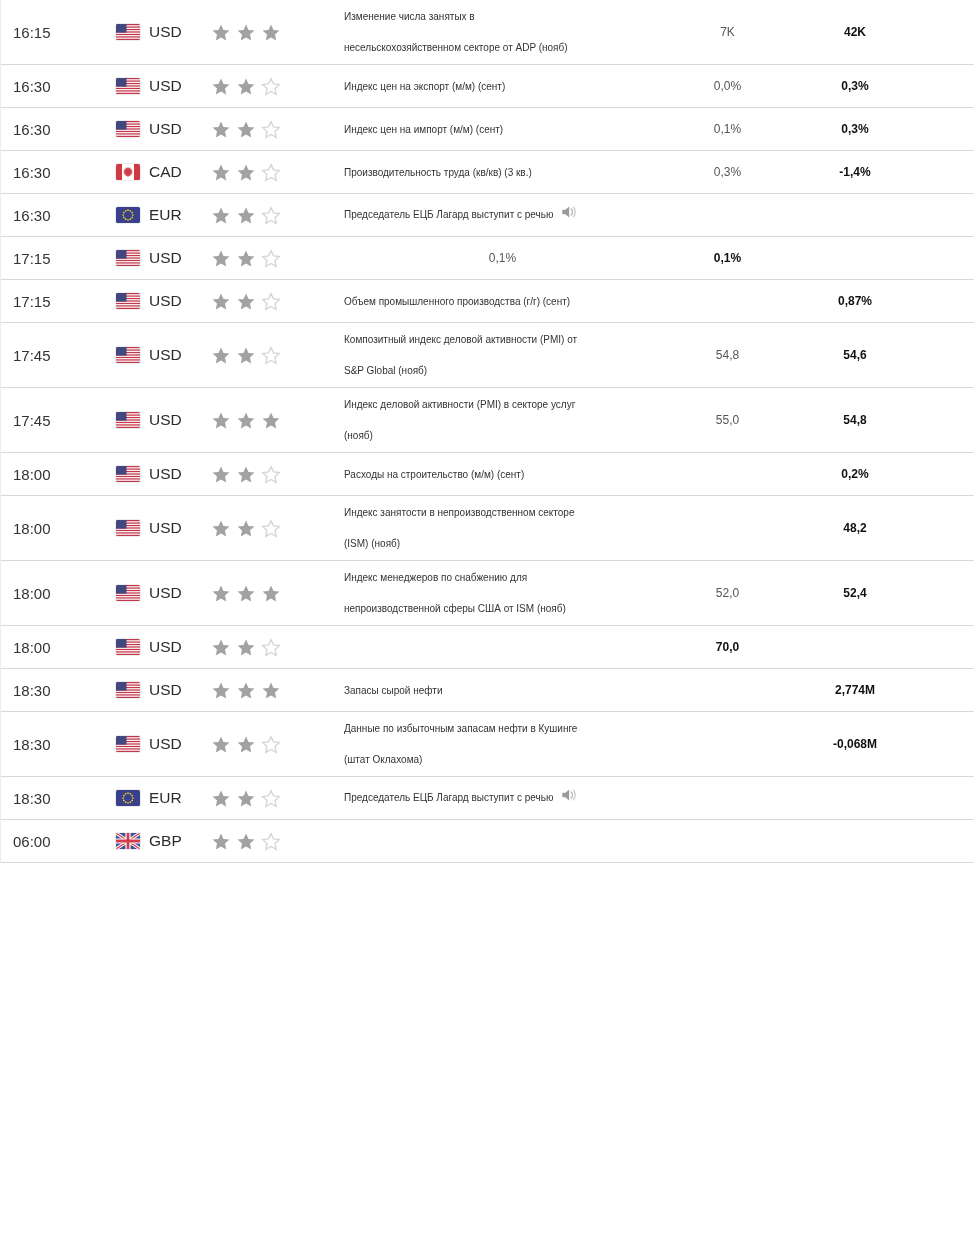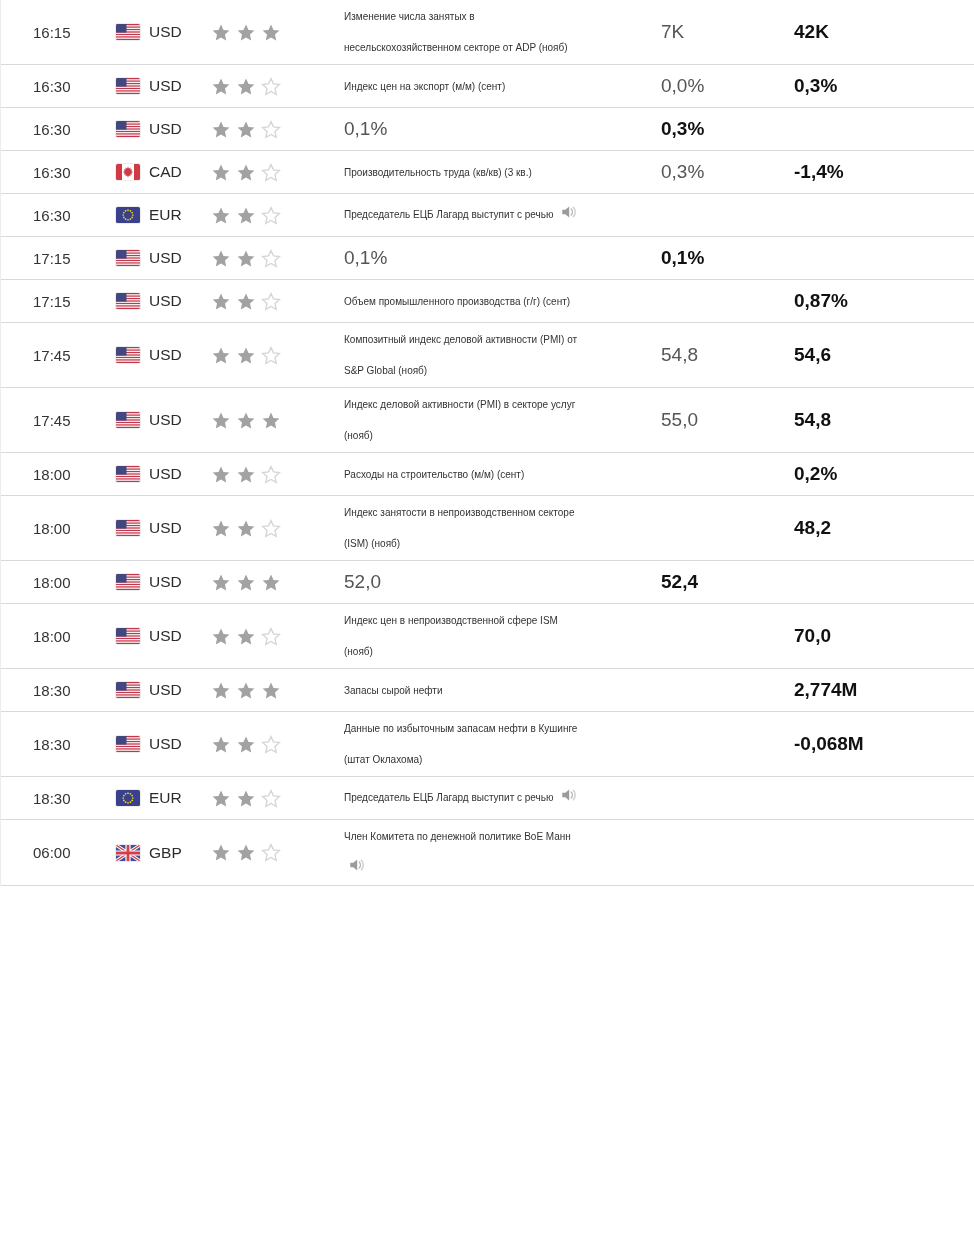--- a/index.html
+++ b/index.html
@@ -29,21 +29,21 @@
   .row{
     display:grid;
     grid-template-columns:110px 100px 133px 317px 133px 122px;
     align-items:center;
     min-height:43px;
     border-bottom:1px solid var(--divider);
     padding-right:58px;
     box-sizing:border-box;
   }
   .cell-time{
-    padding-left:32px;
+    padding-left:12px;
     font-size:15px;
     color:var(--time-text);
   }
   .cell-cur{
     display:flex;align-items:center;gap:9px;
     font-size:15.5px;color:var(--currency-text);
     padding-left:5px;
     text-align:right;
   }
   .flag{
@@ -57,21 +57,21 @@
   .cell-event{
     font-size:10px;line-height:31px;color:var(--event-text);
     padding:1px 0;
   }
   .event-inner{max-width:244px;}
   .event-title{cursor:pointer;}
   .speaker{
     display:inline-block;margin-left:5px;vertical-align:-1px;
   }
   .cell-forecast,.cell-previous{
-    font-size:19px;text-align:left;white-space:nowrap;
+    font-size:12px;text-align:center;white-space:nowrap;
   }
   .cell-forecast{color:var(--forecast-text);}
   .cell-previous{color:var(--previous-text);font-weight:bold;}
 </style>
 </head>
 <body>
 
 <div class="calendar">
   <div class="row">
     <div class="cell-time">16:15</div>
@@ -195,20 +195,25 @@
           <svg width="20" height="19" viewBox="0 0 20 19">
             <path d="M10 1.6l2.5 5.3 5.9.7-4.4 4 1.2 5.8L10 14.5l-5.2 2.9 1.2-5.8-4.4-4 5.9-.7z" fill="var(--star-filled)"></path>
           </svg>
         </span>
         <span class="star">
           <svg width="20" height="19" viewBox="0 0 20 19">
             <path d="M10 1.6l2.5 5.3 5.9.7-4.4 4 1.2 5.8L10 14.5l-5.2 2.9 1.2-5.8-4.4-4 5.9-.7z" fill="#ffffff" stroke="var(--star-empty)" stroke-width="1.4"></path>
           </svg>
         </span>
       </div>
+    <div class="cell-event">
+      <div class="event-inner">
+        <span class="event-title">Индекс цен на импорт (м/м) (сент)</span>
+      </div>
+    </div>
     <div class="cell-forecast">0,1%</div>
     <div class="cell-previous">0,3%</div>
   </div>
 
   <div class="row">
     <div class="cell-time">16:30</div>
     <div class="cell-cur">
       <span class="flag">
           <svg width="24" height="16" viewBox="0 0 24 16">
             <rect width="24" height="16" fill="#ffffff"></rect>
@@ -600,20 +605,25 @@
           <svg width="20" height="19" viewBox="0 0 20 19">
             <path d="M10 1.6l2.5 5.3 5.9.7-4.4 4 1.2 5.8L10 14.5l-5.2 2.9 1.2-5.8-4.4-4 5.9-.7z" fill="var(--star-filled)"></path>
           </svg>
         </span>
         <span class="star">
           <svg width="20" height="19" viewBox="0 0 20 19">
             <path d="M10 1.6l2.5 5.3 5.9.7-4.4 4 1.2 5.8L10 14.5l-5.2 2.9 1.2-5.8-4.4-4 5.9-.7z" fill="var(--star-filled)"></path>
           </svg>
         </span>
       </div>
+    <div class="cell-event">
+      <div class="event-inner">
+        <span class="event-title">Индекс менеджеров по снабжению для непроизводственной сферы США от ISM (нояб)</span>
+      </div>
+    </div>
     <div class="cell-forecast">52,0</div>
     <div class="cell-previous">52,4</div>
   </div>
 
   <div class="row">
     <div class="cell-time">18:00</div>
     <div class="cell-cur">
       <span class="flag">
           <svg width="24" height="16" viewBox="0 0 24 16">
             <rect width="24" height="16" fill="#ffffff"></rect>
@@ -641,25 +651,20 @@
           <svg width="20" height="19" viewBox="0 0 20 19">
             <path d="M10 1.6l2.5 5.3 5.9.7-4.4 4 1.2 5.8L10 14.5l-5.2 2.9 1.2-5.8-4.4-4 5.9-.7z" fill="var(--star-filled)"></path>
           </svg>
         </span>
         <span class="star">
           <svg width="20" height="19" viewBox="0 0 20 19">
             <path d="M10 1.6l2.5 5.3 5.9.7-4.4 4 1.2 5.8L10 14.5l-5.2 2.9 1.2-5.8-4.4-4 5.9-.7z" fill="#ffffff" stroke="var(--star-empty)" stroke-width="1.4"></path>
           </svg>
         </span>
       </div>
-    <div class="cell-event">
-      <div class="event-inner">
-        <span class="event-title">Индекс цен в непроизводственной сфере ISM (нояб)</span>
-      </div>
-    </div>
     <div class="cell-forecast"></div>
     <div class="cell-previous">70,0</div>
   </div>
 
   <div class="row">
     <div class="cell-time">18:30</div>
     <div class="cell-cur">
       <span class="flag">
           <svg width="24" height="16" viewBox="0 0 24 16">
             <rect width="24" height="16" fill="#ffffff"></rect>
@@ -827,25 +832,16 @@
           <svg width="20" height="19" viewBox="0 0 20 19">
             <path d="M10 1.6l2.5 5.3 5.9.7-4.4 4 1.2 5.8L10 14.5l-5.2 2.9 1.2-5.8-4.4-4 5.9-.7z" fill="var(--star-filled)"></path>
           </svg>
         </span>
         <span class="star">
           <svg width="20" height="19" viewBox="0 0 20 19">
             <path d="M10 1.6l2.5 5.3 5.9.7-4.4 4 1.2 5.8L10 14.5l-5.2 2.9 1.2-5.8-4.4-4 5.9-.7z" fill="#ffffff" stroke="var(--star-empty)" stroke-width="1.4"></path>
           </svg>
         </span>
       </div>
-    <div class="cell-event">
-      <div class="event-inner">
-        <span class="event-title">Член Комитета по денежной политике BoE Манн</span>
-      <span class="speaker"><svg width="17" height="14" viewBox="0 0 20 16">
-              <path d="M1.5 5.3h3.6L9.6 1.5v13L5.1 10.7H1.5z" fill="var(--speaker)"></path>
-              <path d="M12 4.4a5.2 5.2 0 0 1 0 7.2" stroke="#b8b8b8" stroke-width="1.7" fill="none" stroke-linecap="round"></path>
-              <path d="M14.6 2.4a8.4 8.4 0 0 1 0 11.2" stroke="#cfcfcf" stroke-width="1.7" fill="none" stroke-linecap="round"></path>
-            </svg></span></div>
-    </div>
     <div class="cell-forecast"></div>
     <div class="cell-previous"></div>
   </div>
 </div>
 
 </body></html>

